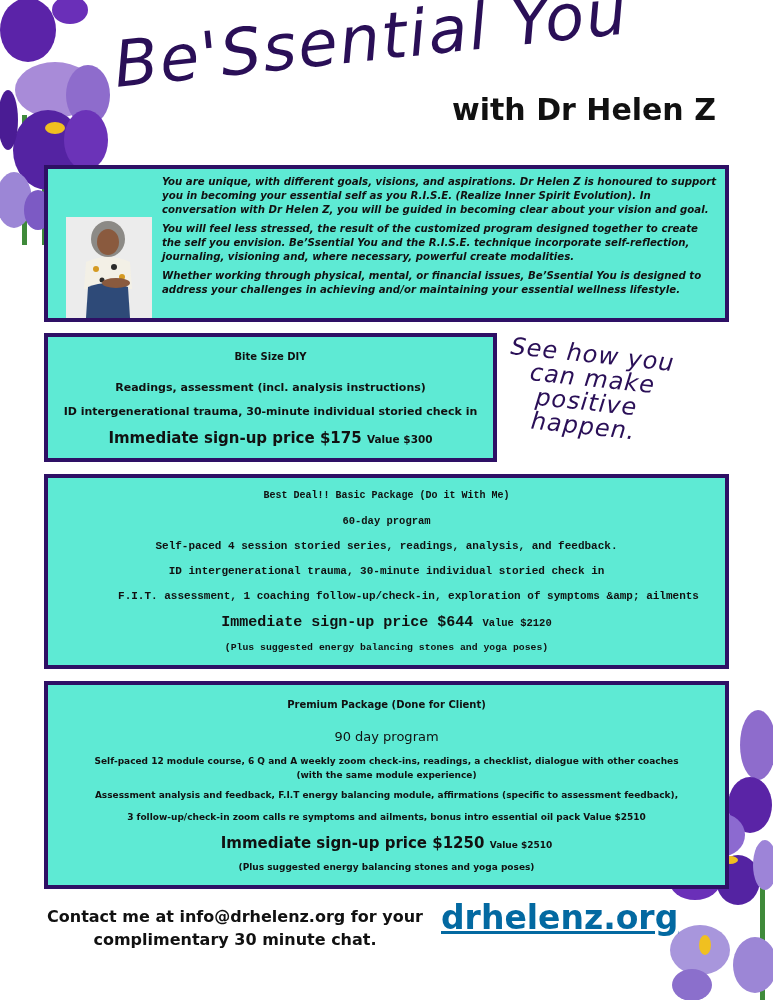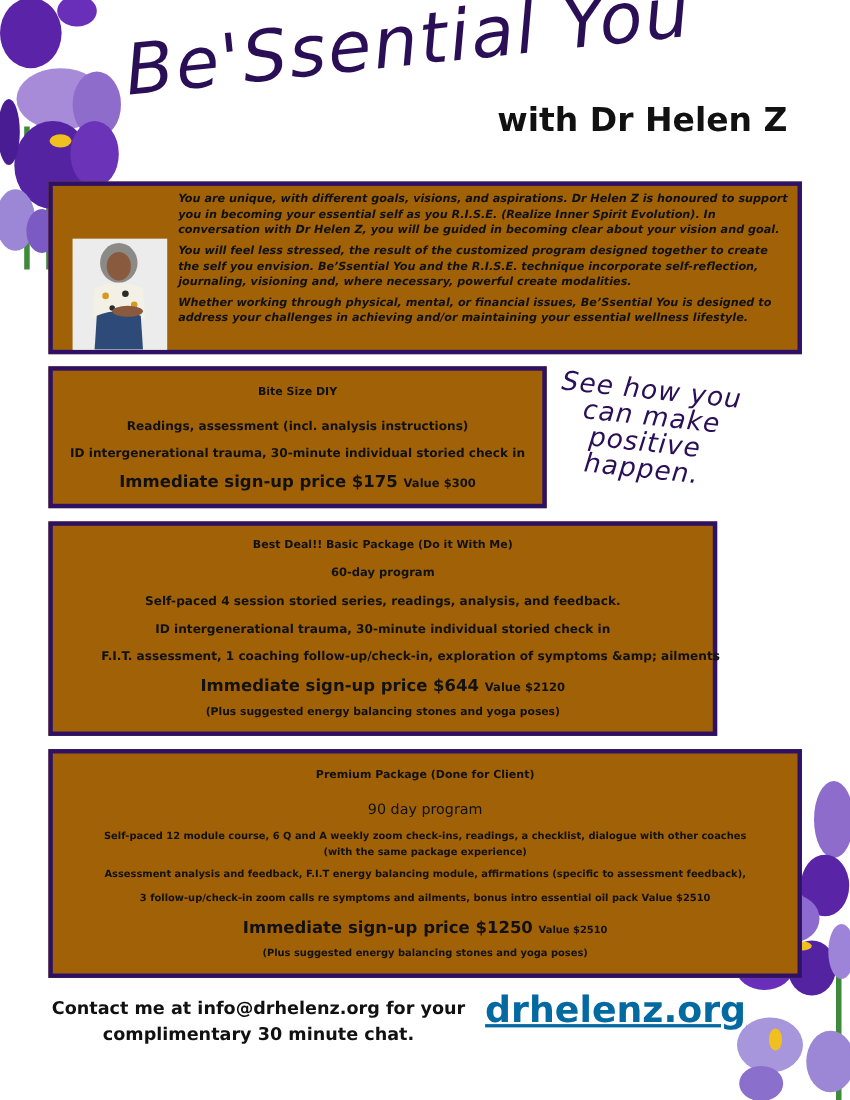--- a/index.html
+++ b/index.html
@@ -16,40 +16,40 @@
     font-family: "DejaVu Sans", sans-serif;
     font-weight: normal; font-size: 64px; letter-spacing: 2px;
     color: #2a0f57; transform: rotate(-6deg); transform-origin: left bottom;
     font-style: italic;
   }
   .title-sub {
     position: absolute; left: 452px; top: 92px;
     font-family: "DejaVu Sans", sans-serif; font-weight: bold; font-size: 30px; color: #111;
   }
 
-  .box { position: absolute; border: 4px solid #2e1065; background: #a16207; }
+  .box { position: absolute; border: 4px solid #2e1065; background: #5eead4; }
 
   
   #intro { left: 44px; top: 165px; width: 685px; height: 157px; }
   .photo {
     position: absolute; left: 18px; top: 48px; width: 86px; height: 101px;
     background: linear-gradient(#f1f1f1, #e6e6e6);
     overflow: hidden;
   }
   .intro-text {
     position: absolute; left: 114px; top: 6px; right: 8px;
     font-family: "DejaVu Sans", sans-serif; font-style: italic; font-weight: bold;
     font-size: 10.2px; line-height: 14px; color: #111;
   }
   .intro-text p { margin-bottom: 5px; }
 
   
   .pkg { text-align: center; font-family: "DejaVu Sans", sans-serif; font-weight: bold; color: #111; }
   #bite { left: 44px; top: 333px; width: 453px; height: 129px; }
-  #basic { left: 44px; top: 474px; width: 608px; height: 195px; }
+  #basic { left: 44px; top: 474px; width: 685px; height: 195px; font-family: Liberation Mono, monospace; }
   #premium { left: 44px; top: 681px; width: 685px; height: 208px; }
 
   .pkg .line { position: absolute; left: 0; right: 0; white-space: nowrap; }
   .pkg .h { font-size: 10px; }
   .pkg .m { font-size: 11.5px; }
   .pkg .s { font-size: 9.6px; }
   .pkg .xs { font-size: 9px; }
   .pkg .price { font-size: 15.5px; }
   .pkg .price .val { font-size: 10.5px; }
   .pkg .reg { font-weight: normal; font-size: 13px; }
@@ -163,21 +163,21 @@
     <span>Immediate sign-up price $644</span>
     <span class="val">Value $2120</span>
   </div>
   <div class="line s" style="top:164px;font-size:9.8px;">(Plus suggested energy balancing stones and yoga poses)</div>
 </div>
 
 <div class="box pkg" id="premium">
   <div class="line h" style="top:14px;">Premium Package (Done for Client)</div>
   <div class="line reg" style="top:44px;">90 day program</div>
   <div class="line xs" style="top:71px;">Self-paced 12 module course, 6 Q and A weekly zoom check-ins, readings, a checklist, dialogue with other coaches</div>
-  <div class="line xs" style="top:85px;">(with the same package experience)</div>
+  <div class="line xs" style="top:85px;">(with the same module experience)</div>
   <div class="line xs" style="top:105px;">Assessment analysis and feedback, F.I.T energy balancing module, affirmations (specific to assessment feedback),</div>
   <div class="line xs" style="top:127px;">3 follow-up/check-in zoom calls re symptoms and ailments, bonus intro essential oil pack Value $2510</div>
   <div class="line price" style="top:149px;font-size:15px;">
     <span>Immediate sign-up price $1250</span>
     <span class="val" style="font-size:9px;">Value $2510</span>
   </div>
   <div class="line xs" style="top:177px;">(Plus suggested energy balancing stones and yoga poses)</div>
 </div>
 
 <div class="contact">

